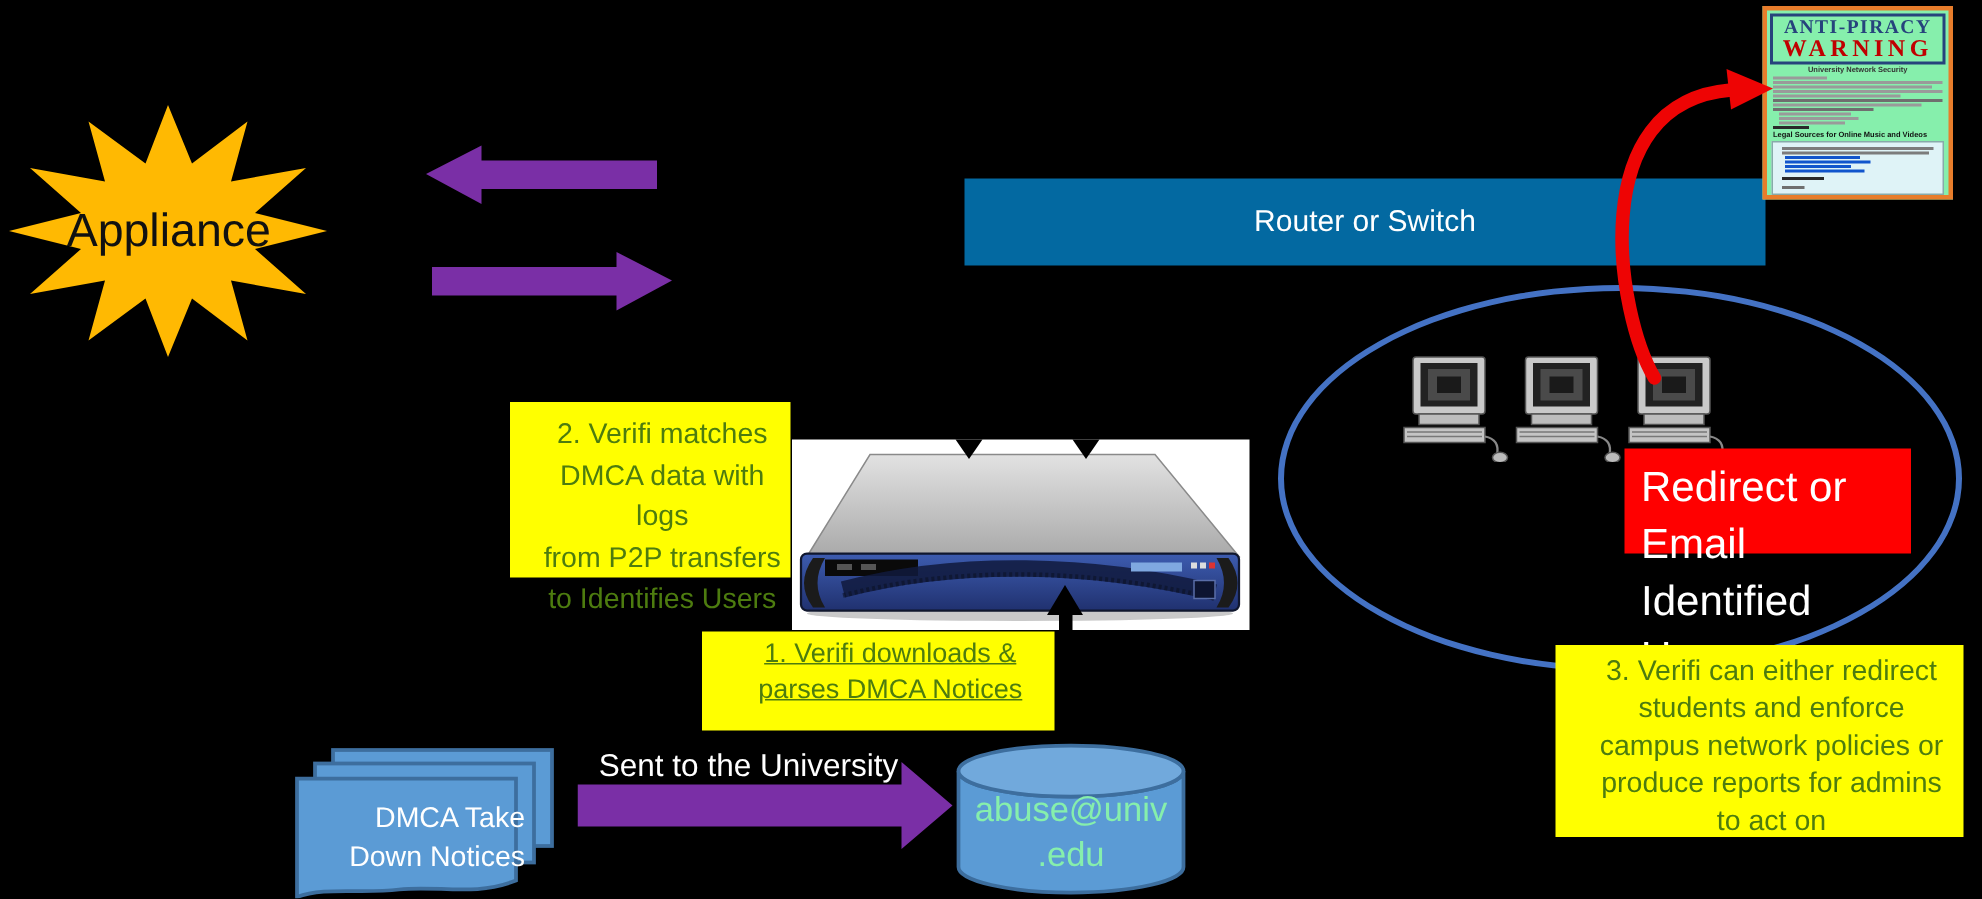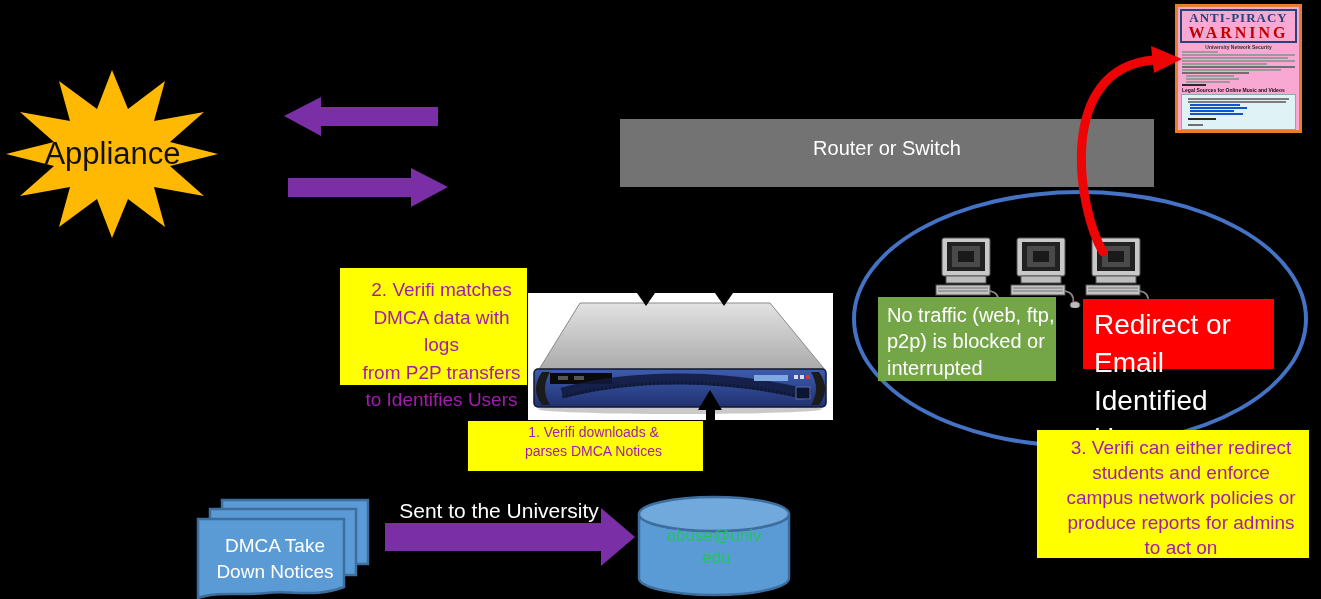--- a/index.html
+++ b/index.html
@@ -6,50 +6,50 @@
   .stage{position:relative;width:1321px;height:599px;background:#000;overflow:hidden;
          font-family:"Liberation Sans",sans-serif;}
   .abs{position:absolute;}
   .txt{white-space:pre-line;}
 
   
   .internet-label{left:40px;top:136px;width:145px;text-align:center;
     font-size:31px;color:#111;}
 
   
-  .router-bar{left:620px;top:119px;width:534px;height:68px;background:#737373;
+  .router-bar{left:643px;top:119px;width:534px;height:58px;background:#0369a1;
     color:#fff;font-size:20px;text-align:center;line-height:58px;}
 
   
-  .note{color:#a21caf;background:#FFFF00;text-align:center;padding-left:16px;}
+  .note{color:#4d7c0f;background:#FFFF00;text-align:center;padding-left:16px;}
   .step2{left:340px;top:268px;width:187px;height:117px;font-size:19px;line-height:1.45;padding-top:8px;box-sizing:border-box;}
-  .step1{left:468px;top:421px;width:235px;height:50px;font-size:14px;line-height:1.35;padding-top:2px;box-sizing:border-box;}
+  .step1{left:468px;top:421px;width:235px;height:66px;font-size:18px;line-height:1.35;padding-top:2px;box-sizing:border-box;text-decoration:underline;}
   .step3{left:1037px;top:430px;width:272px;height:128px;font-size:19px;line-height:1.32;padding-top:5px;box-sizing:border-box;}
 
   .green-box{left:878px;top:297px;width:178px;height:84px;background:#74A647;color:#fff;
     font-size:20px;line-height:1.32;padding:5px 0 0 9px;box-sizing:border-box;text-align:left;}
   .red-box{left:1083px;top:299px;width:191px;height:70px;background:#FF0000;color:#fff;
     font-size:28px;line-height:1.35;padding:7px 0 0 11px;box-sizing:border-box;text-align:left;}
 
   
   .zone-ellipse{left:852px;top:190px;width:456px;height:258px;border:4px solid #4472C4;
     border-radius:50%;box-sizing:border-box;}
 
   
   .server-img{left:528px;top:293px;width:305px;height:127px;background:#fff;}
   .appliance-label{left:560px;top:320px;width:240px;text-align:center;color:#000;
     font-size:21px;font-weight:bold;line-height:1.15;}
 
   
-  .docs-label{left:200px;top:533px;width:150px;text-align:center;color:#fff;font-size:19px;line-height:1.35;}
+  .docs-label{left:200px;top:533px;width:150px;text-align:right;color:#fff;font-size:19px;line-height:1.35;}
   .sent-label{left:393px;top:499px;width:212px;text-align:center;color:#fff;font-size:21px;}
-  .mail-label{left:644px;top:525px;width:140px;text-align:center;color:#22c55e;font-size:17px;line-height:1.3;}
-
-  
-  .warning-doc{left:1175px;top:4px;width:127px;height:129px;background:#f9a8d4;
+  .mail-label{left:644px;top:525px;width:140px;text-align:center;color:#86efac;font-size:23px;line-height:1.3;}
+
+  
+  .warning-doc{left:1175px;top:4px;width:127px;height:129px;background:#86efac;
     border:3px solid #E87D2B;box-sizing:border-box;overflow:hidden;}
   .wd-titlebox{margin:2px 2px 1px 2px;border:2px solid #26437C;text-align:center;padding:0;}
   .wd-t1{font-family:"Liberation Serif",serif;font-weight:800;font-size:13px;color:#26437C;letter-spacing:1px;line-height:1.05;}
   .wd-t2{font-family:"Liberation Serif",serif;font-weight:800;font-size:16px;color:#C00000;letter-spacing:3px;line-height:1.05;}
   .wd-sub{font-size:5px;font-weight:bold;color:#333;text-align:center;margin:1px 0;white-space:nowrap;}
   .tl{height:2px;background:#9a9a9a;margin:1px 4px;}
   .tl.dk{background:#6f6f6f;}
   .tl.hd{background:#2a2a2a;}
   .wd-heading{font-size:5px;font-weight:bold;color:#111;margin:1px 4px 0 4px;white-space:nowrap;overflow:hidden;}
   .wd-cyan{background:#DFF3F7;border:1px solid #8aa;margin:1px 3px;padding:2px;}
@@ -90,23 +90,20 @@
         <path d="M4,52 h50 M4,55 h50" stroke="#777" stroke-width="1" fill="none"></path>
         <path d="M56,55 q10,2 8,12" stroke="#888" stroke-width="1.5" fill="none"></path>
         <ellipse cx="66" cy="69" rx="5" ry="3.5" fill="#bbb" stroke="#555" stroke-width="1"></ellipse>
       </g>
     </defs>
     <use href="#pc" x="2" y="8"></use>
     <use href="#pc" x="77" y="8"></use>
     <use href="#pc" x="152" y="8"></use>
   </svg>
 
-  <div class="abs green-box txt">No traffic (web, ftp,
-p2p) is blocked or
-interrupted</div>
   <div class="abs red-box txt">Redirect or Email
 Identified User</div>
 
   <div class="abs note step2 txt">2. Verifi matches
 DMCA data with logs
 from P2P transfers
 to Identifies Users</div>
   <div class="abs note step1 txt">1. Verifi downloads &amp;
 parses DMCA Notices</div>
   <div class="abs note step3 txt">3. Verifi can either redirect

